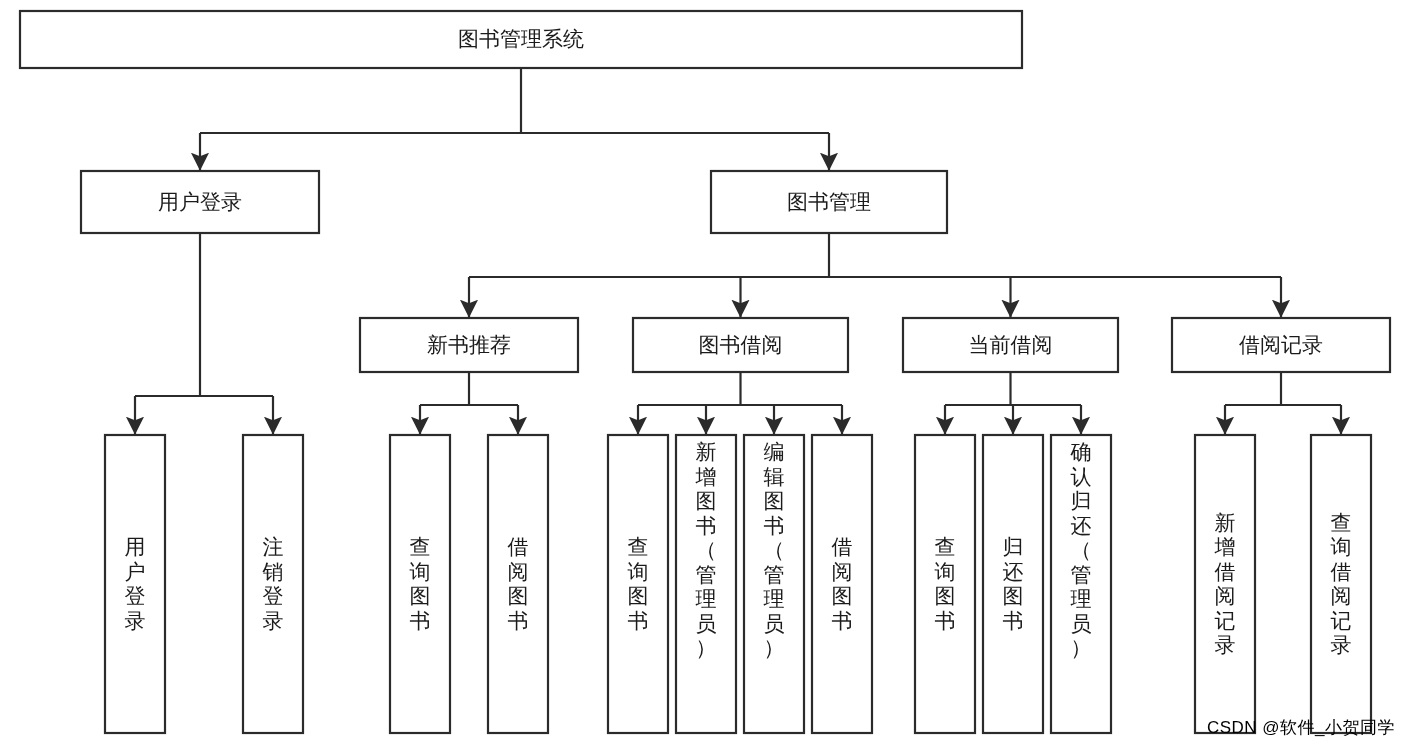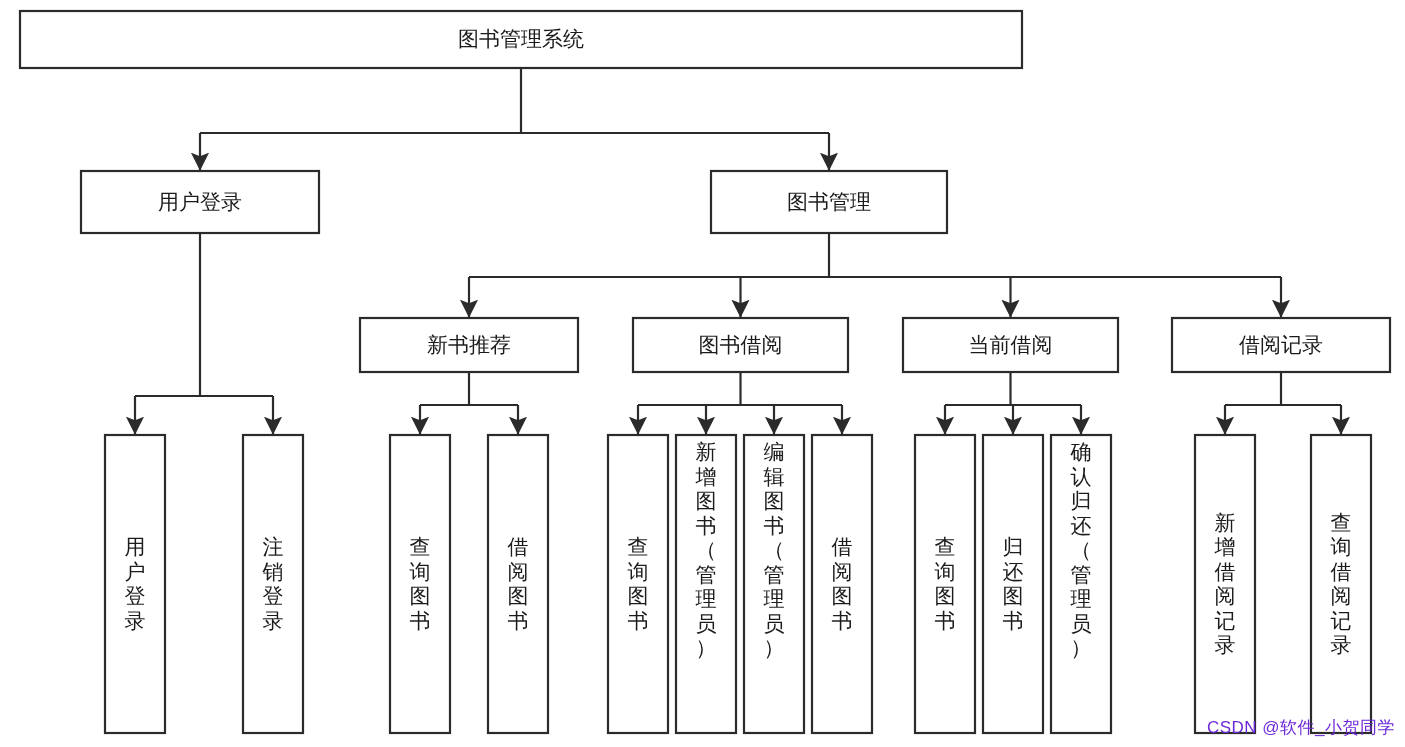--- a/index.html
+++ b/index.html
@@ -47,21 +47,21 @@
   .arrow-head {
     fill: #2b2b2b;
     stroke: none;
   }
   .watermark {
     position: absolute;
     right: 10px;
     bottom: 8px;
     font-family: "Liberation Sans", "DejaVu Sans", sans-serif;
     font-size: 17px;
-    color: #6d28d9;
+    color: #000000;
     white-space: nowrap;
     letter-spacing: 0.5px;
   }
 </style>
 </head>
 <body>
 
 <svg id="chart" viewBox="0 0 1405 747">
   <defs>
     <marker id="arrow" viewBox="0 0 12 12" refX="10.5" refY="6" markerWidth="9" markerHeight="9" orient="auto-start-reverse">

